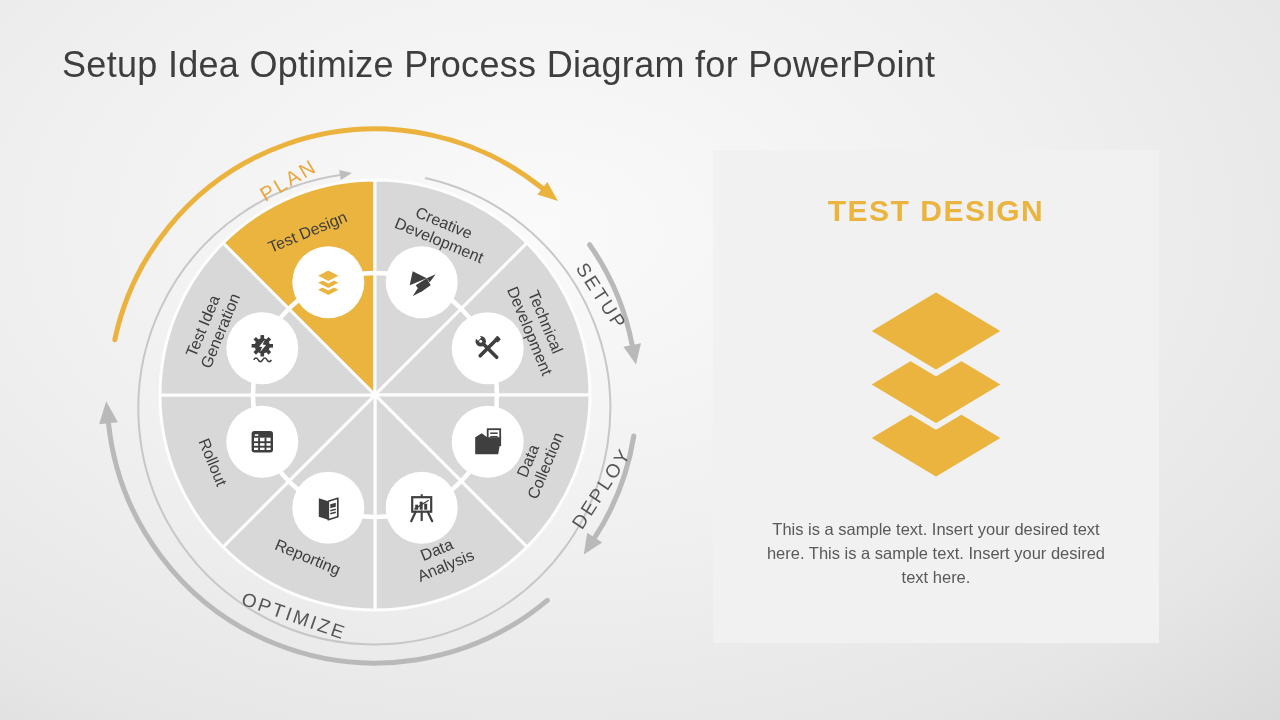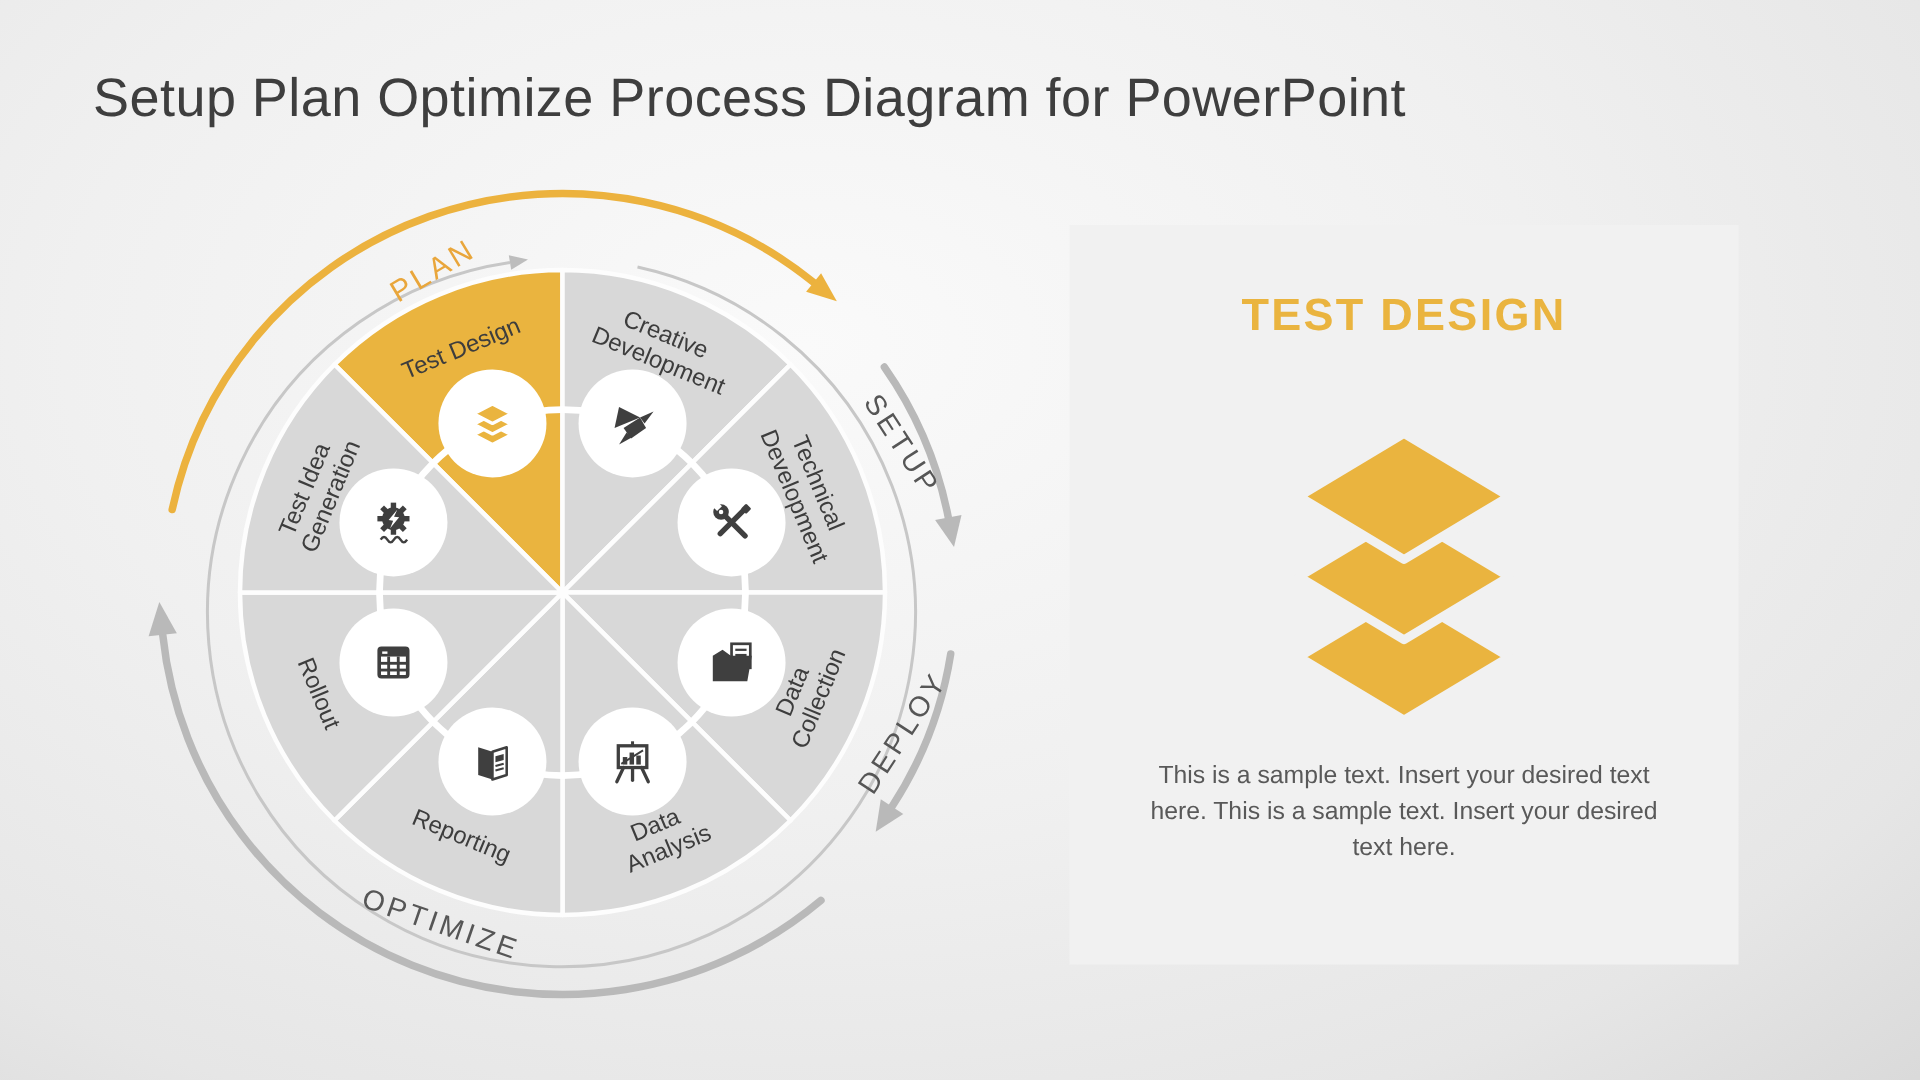--- a/index.html
+++ b/index.html
@@ -20,28 +20,28 @@
   .side-panel{
     position:absolute;left:713px;top:150px;width:446px;height:493px;
     background:#f1f1f1;text-align:center;
   }
   .panel-heading{
     margin:0;padding-top:44px;
     font-size:30px;font-weight:bold;color:#EAB43F;letter-spacing:1.5px;
   }
   .panel-icon{display:block;margin:58px auto 0;}
   .panel-body{
-    margin:22px auto 0;width:364px;
+    margin:34px auto 0;width:364px;
     font-size:16.5px;line-height:1.45;color:#595959;
   }
 </style>
 </head>
 <body>
 
-<h1 class="slide-title">Setup Plan Optimize Process Diagram for PowerPoint</h1>
+<h1 class="slide-title">Setup Idea Optimize Process Diagram for PowerPoint</h1>
 
 <svg id="diagram-svg" width="700" height="620" viewBox="0 100 700 620">
 
   <g stroke="#fdfdfd" stroke-width="3" stroke-linejoin="round">
     <path fill="#EAB43F" d="M375,395 L223,243 A215,215 0 0 1 375,180 Z"></path>
     <path fill="#D8D8D8" d="M375,395 L375,180 A215,215 0 0 1 527,243 Z"></path>
     <path fill="#D8D8D8" d="M375,395 L527,243 A215,215 0 0 1 590,395 Z"></path>
     <path fill="#D8D8D8" d="M375,395 L590,395 A215,215 0 0 1 527,547 Z"></path>
     <path fill="#D8D8D8" d="M375,395 L527,547 A215,215 0 0 1 375,610 Z"></path>
     <path fill="#D8D8D8" d="M375,395 L375,610 A215,215 0 0 1 223,547 Z"></path>

